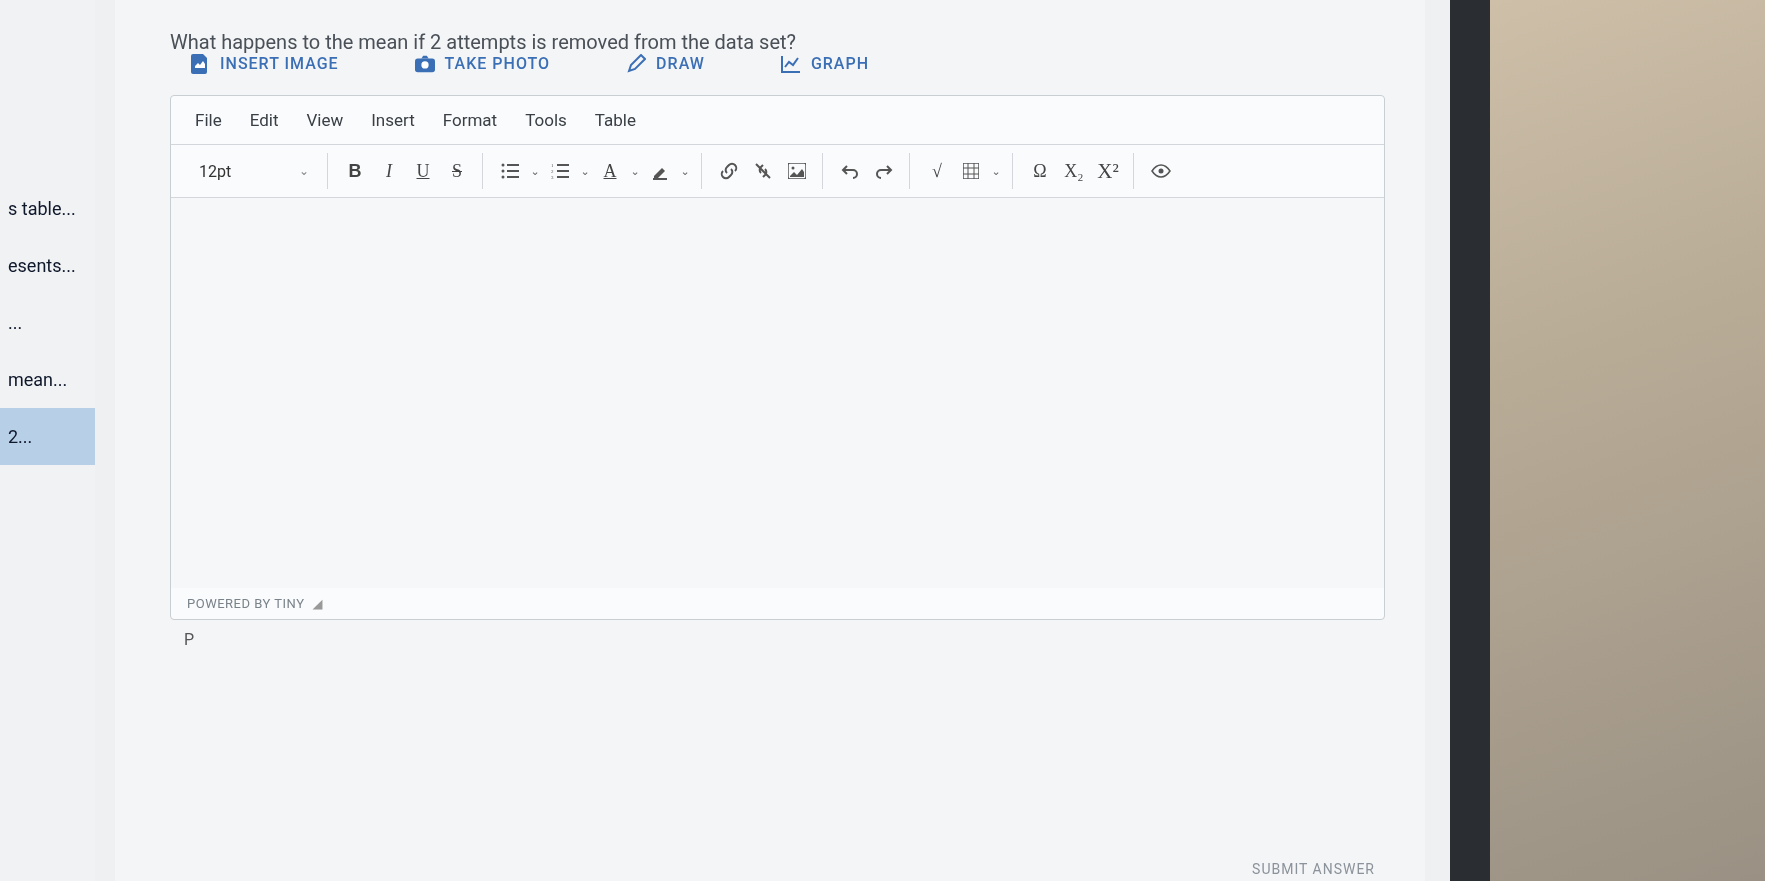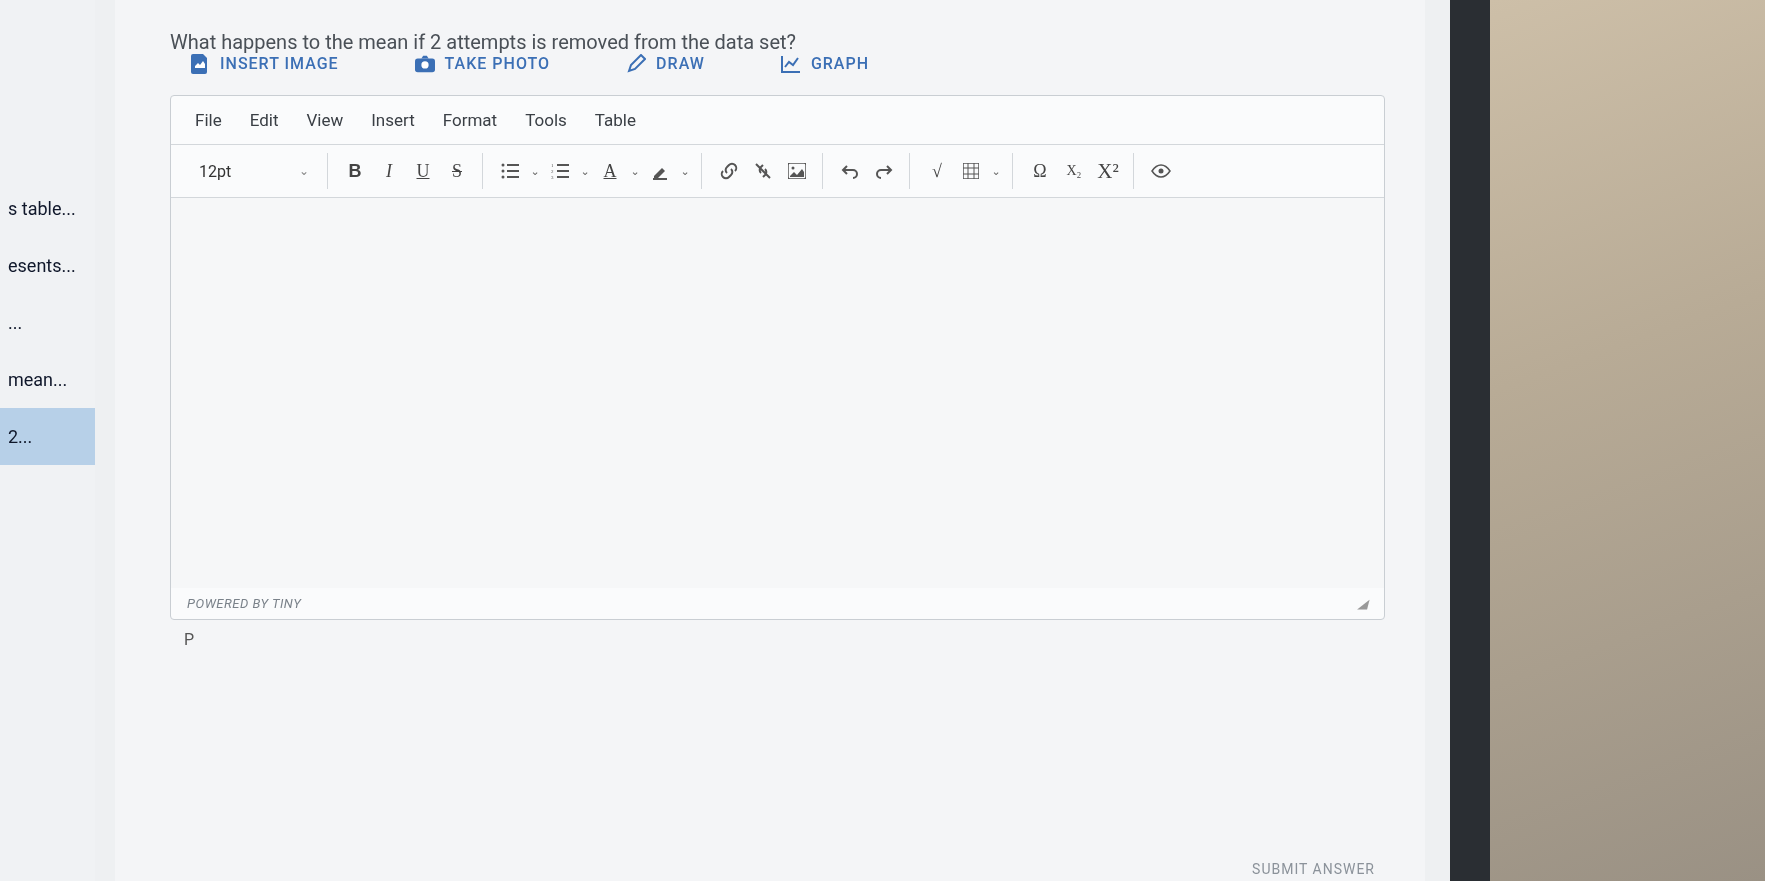--- a/index.html
+++ b/index.html
@@ -148,26 +148,25 @@
   display:inline-flex;
   align-items:center;
   justify-content:center;
 }
 .editor-area {
   height: 390px;
   background: #f6f7f8;
 }
 .editor-footer {
   display: flex;
-  justify-content: space-between;
+  justify-content: flex-start;
   padding: 8px 16px;
   font-size: 13px;
   color: #7a828a;
   letter-spacing: 0.5px;
-  font-style: italic;
 }
 .path-bar {
   padding: 10px 14px;
   font-size: 16px;
   color: #555;
 }
 .submit-row {
   position: absolute;
   bottom: 4px;
   right: 50px;
@@ -345,21 +344,21 @@
                 <line x1="0" y1="5" x2="16" y2="5" stroke="#555"></line>
                 <line x1="0" y1="11" x2="16" y2="11" stroke="#555"></line>
                 <line x1="5" y1="0" x2="5" y2="16" stroke="#555"></line>
                 <line x1="11" y1="0" x2="11" y2="16" stroke="#555"></line>
               </svg>
           </span>
           <span class="tb-dd">⌄</span>
         </div>
         <div class="tool-group">
           <span class="tb-btn" style="font-family:serif;">Ω</span>
-          <span class="tb-btn" style="font-size:14px;">X₂</span>
+          <span class="tb-btn" style="font-size:18px;">X₂</span>
           <span class="tb-btn" style="font-size:21px;">X²</span>
         </div>
         <div class="tool-group">
           <span class="tb-btn">
             <svg width="20" height="14" viewBox="0 0 20 14">
                 <path fill="none" stroke="#555" stroke-width="1.5" d="M10 1C5 1 1 7 1 7s4 6 9 6 9-6 9-6-4-6-9-6z"></path>
                 <circle cx="10" cy="7" r="2.5" fill="#555"></circle>
               </svg>
           </span>
         </div>

